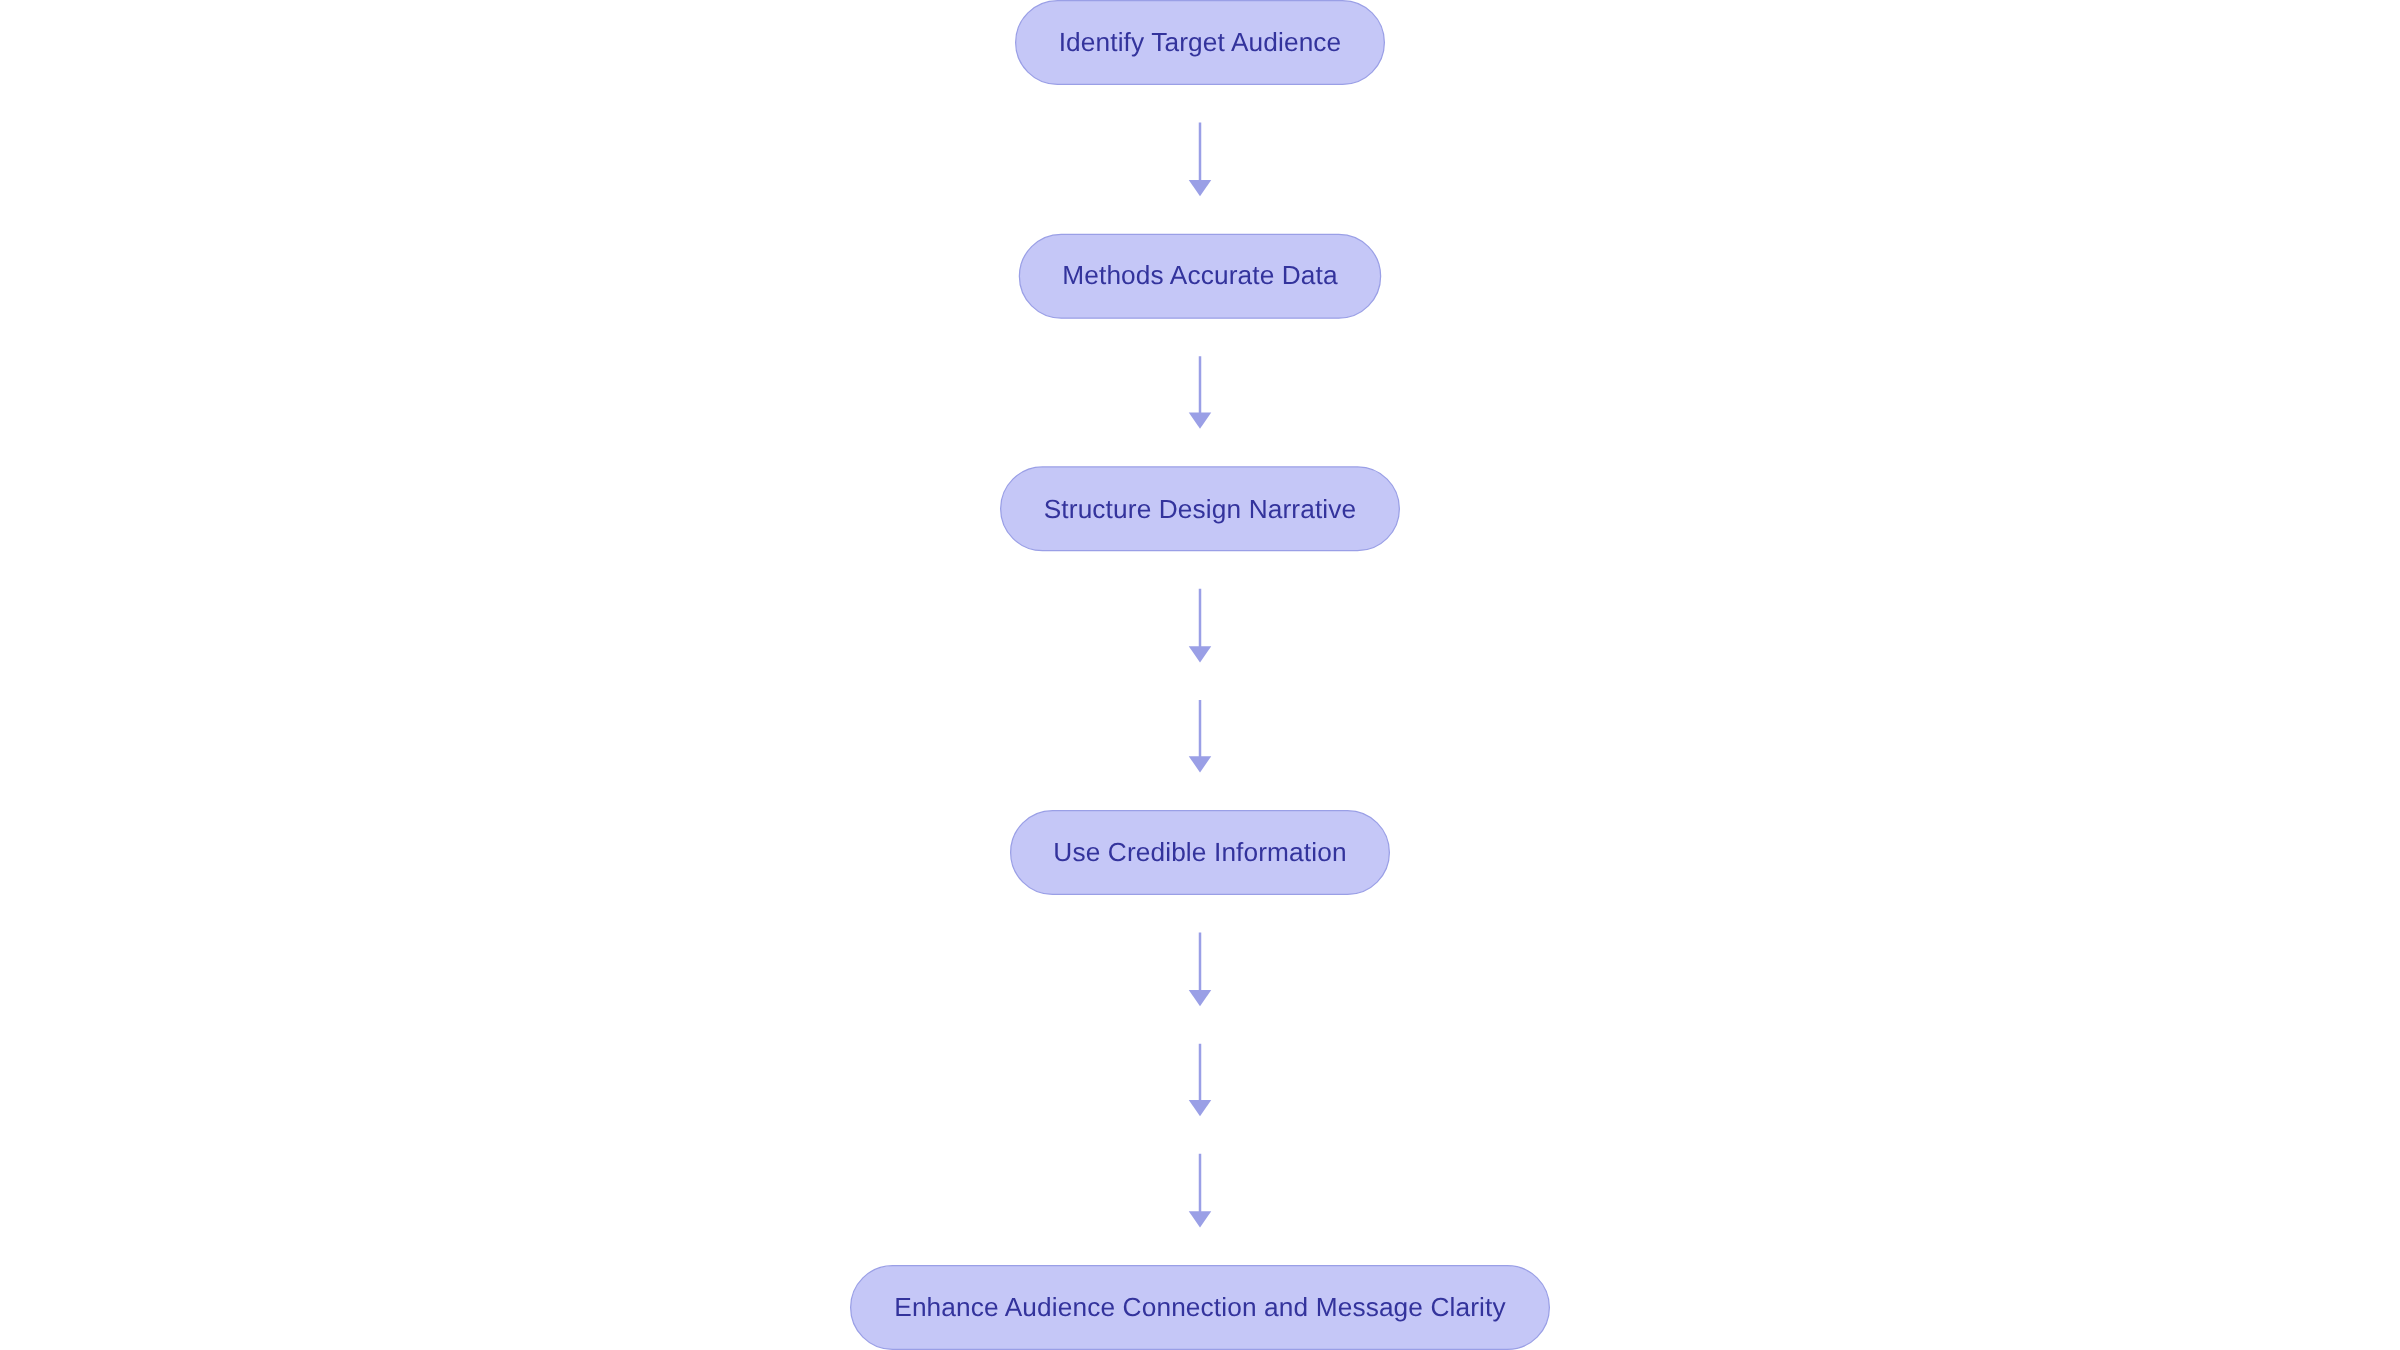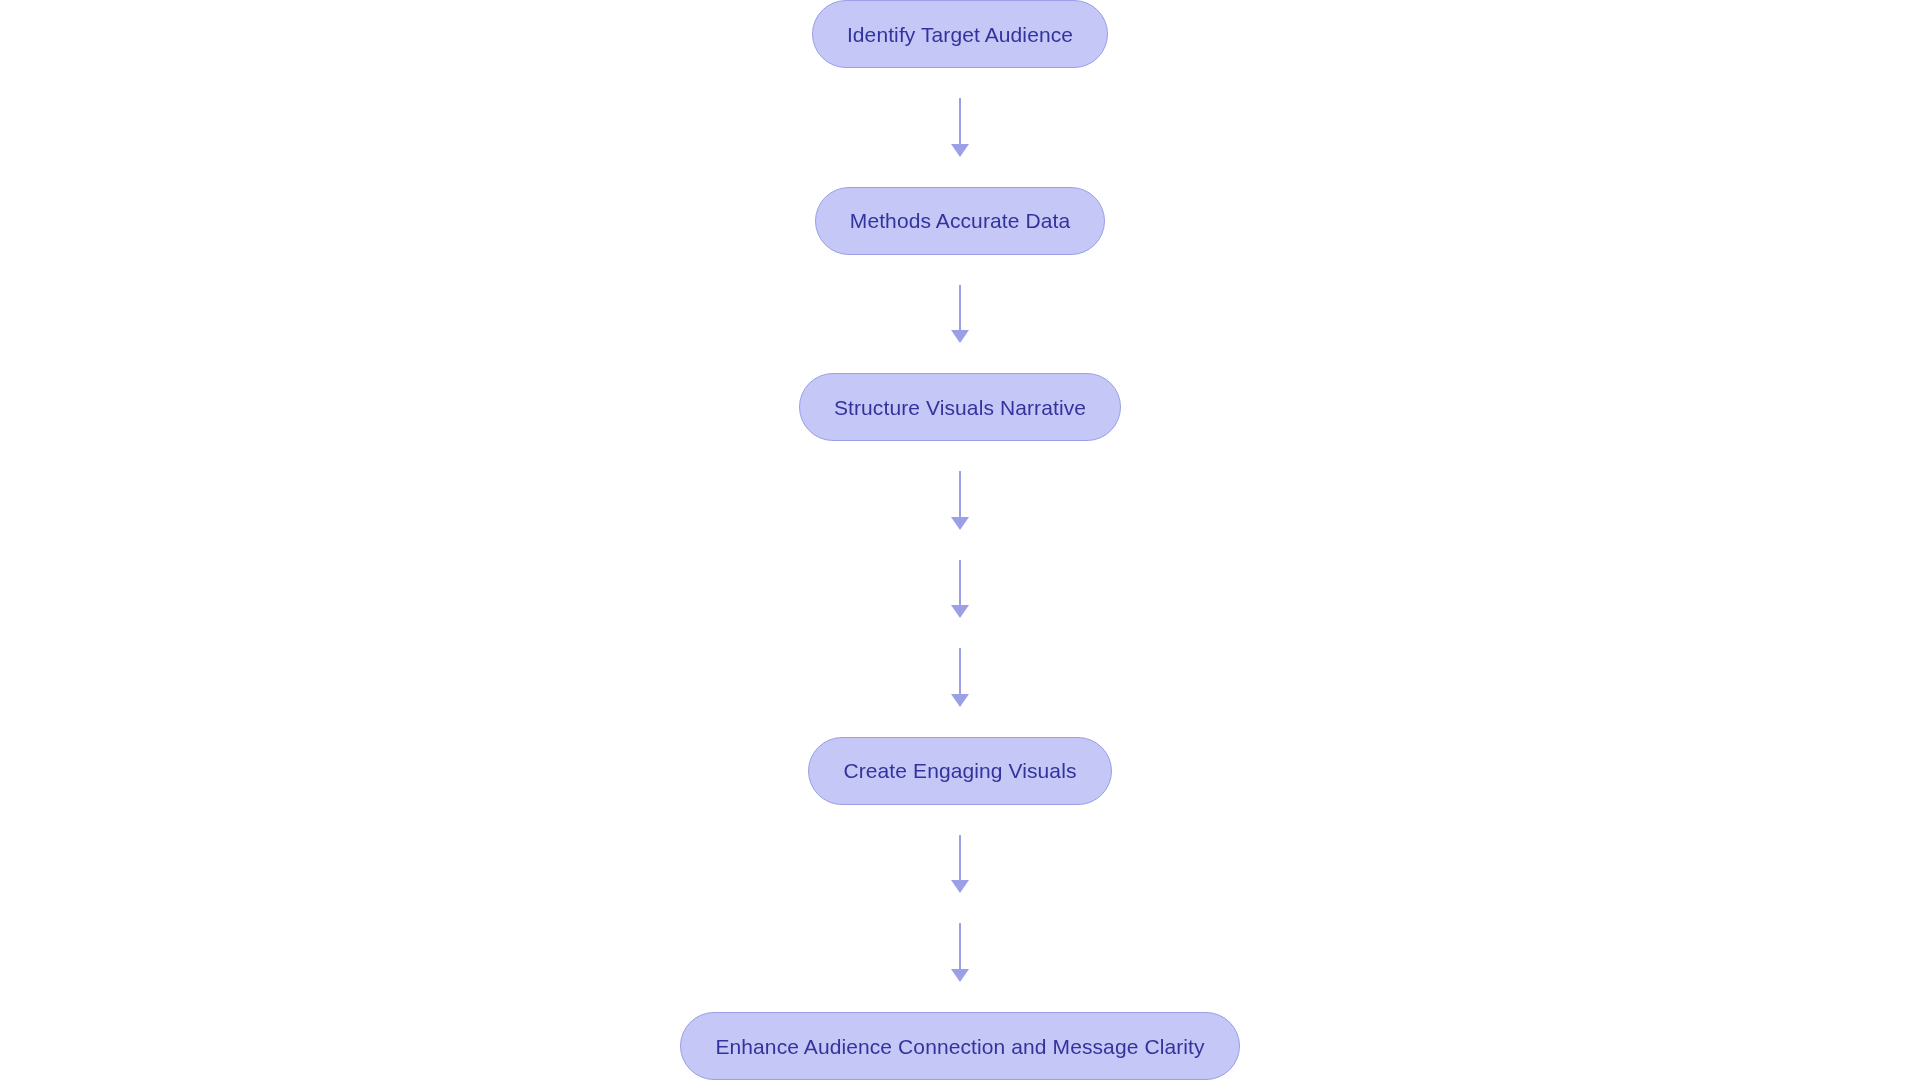--- a/index.html
+++ b/index.html
@@ -111,43 +111,43 @@
         <span class="node-label">Methods Accurate Data</span>
       </div>
     </div>
     <div class="connector">
       <div class="shaft"></div>
       <div class="head"></div>
     </div>
 
     <div class="flow-step">
       <div class="node">
-        <span class="node-label">Structure Visuals Narrative</span>
+        <span class="node-label">Structure Design Narrative</span>
       </div>
     </div>
     <div class="connector">
       <div class="shaft"></div>
       <div class="head"></div>
     </div>
 
     <div class="connector">
       <div class="shaft"></div>
       <div class="head"></div>
     </div>
 
+    <div class="flow-step">
+      <div class="node">
+        <span class="node-label">Use Credible Information</span>
+      </div>
+    </div>
     <div class="connector">
       <div class="shaft"></div>
       <div class="head"></div>
     </div>
 
-    <div class="flow-step">
-      <div class="node">
-        <span class="node-label">Create Engaging Visuals</span>
-      </div>
-    </div>
     <div class="connector">
       <div class="shaft"></div>
       <div class="head"></div>
     </div>
 
     <div class="connector">
       <div class="shaft"></div>
       <div class="head"></div>
     </div>
 

